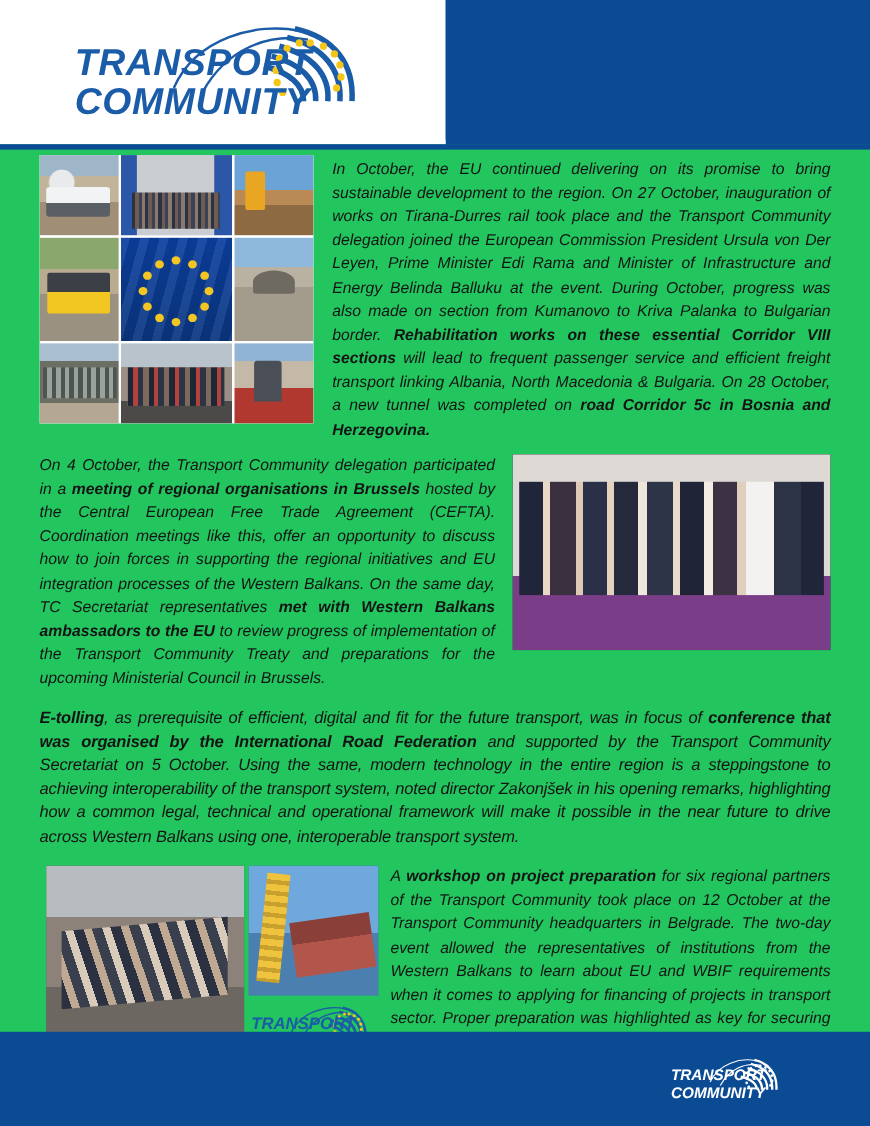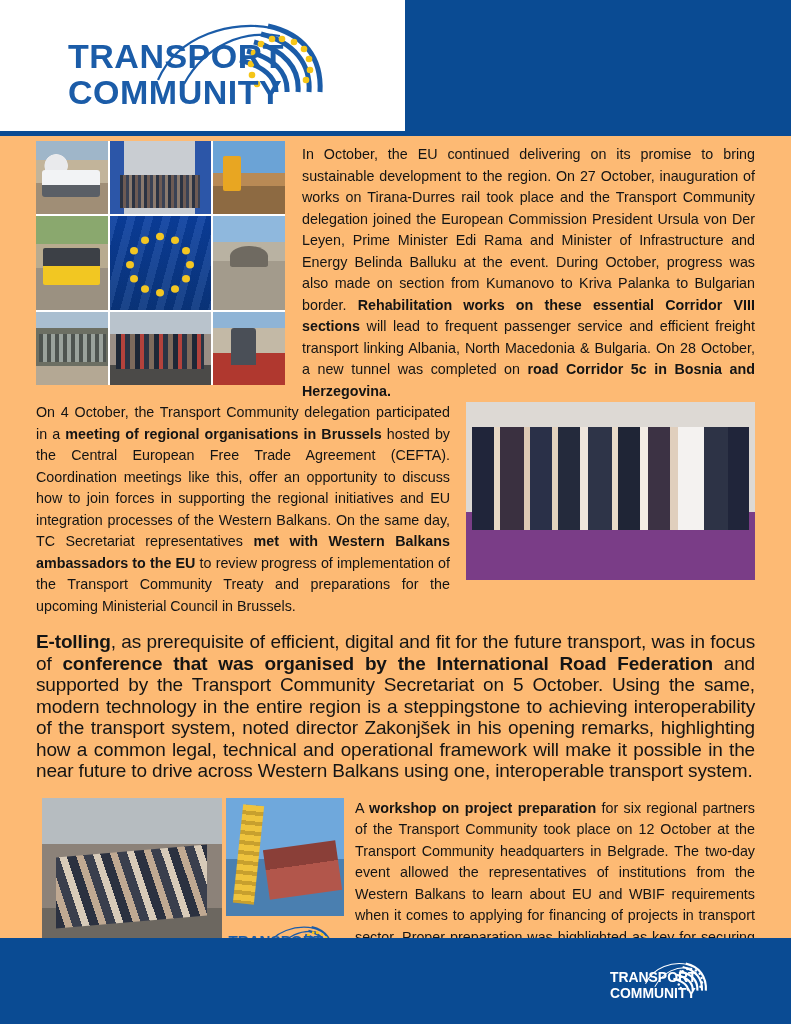--- a/index.html
+++ b/index.html
@@ -13,21 +13,22 @@
     height: 1024px;
     overflow: hidden;
     font-family: "Liberation Sans", sans-serif;
     color: #1a1a1a;
   }
 
   .page {
     position: relative;
     width: 791px;
     height: 1024px;
-    background: #fdba74;
+    background: #22c55e;
+    font-style: italic;
   }
 
   
   .header {
     position: relative;
     width: 791px;
     height: 131px;
     background: #0A4B93;
     display: flex;
     align-items: stretch;
@@ -127,20 +128,21 @@
     text-align: justify;
     text-justify: inter-word;
     color: #141414;
     margin-top: 3px;
   }
 
   
   .block2 {
     display: flex;
     align-items: flex-start;
+    margin-top: 11px;
   }
   .block2-text {
     flex: 1;
     font-size: 14.3px;
     line-height: 21.5px;
     text-align: justify;
     color: #141414;
     padding-right: 16px;
     box-sizing: border-box;
   }
@@ -149,21 +151,21 @@
     height: 178px;
     flex: 0 0 289px;
     position: relative;
     overflow: hidden;
     background: #4a3750;
   }
 
   
   .block3 {
     margin-top: 14px;
-    font-size: 19px;
+    font-size: 15px;
     line-height: 21.5px;
     text-align: justify;
     color: #141414;
     letter-spacing: -0.15px;
   }
 
   
   .block4 {
     display: flex;
     align-items: flex-start;

